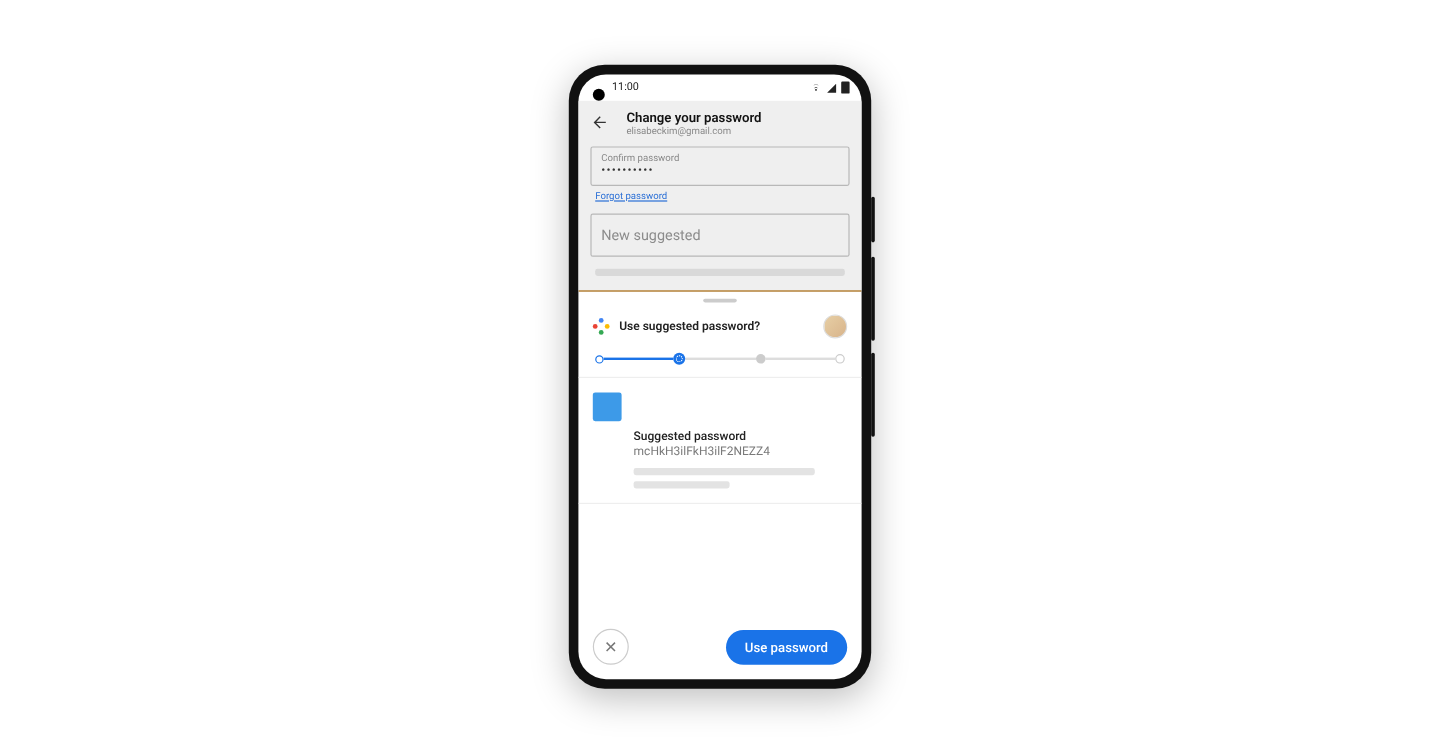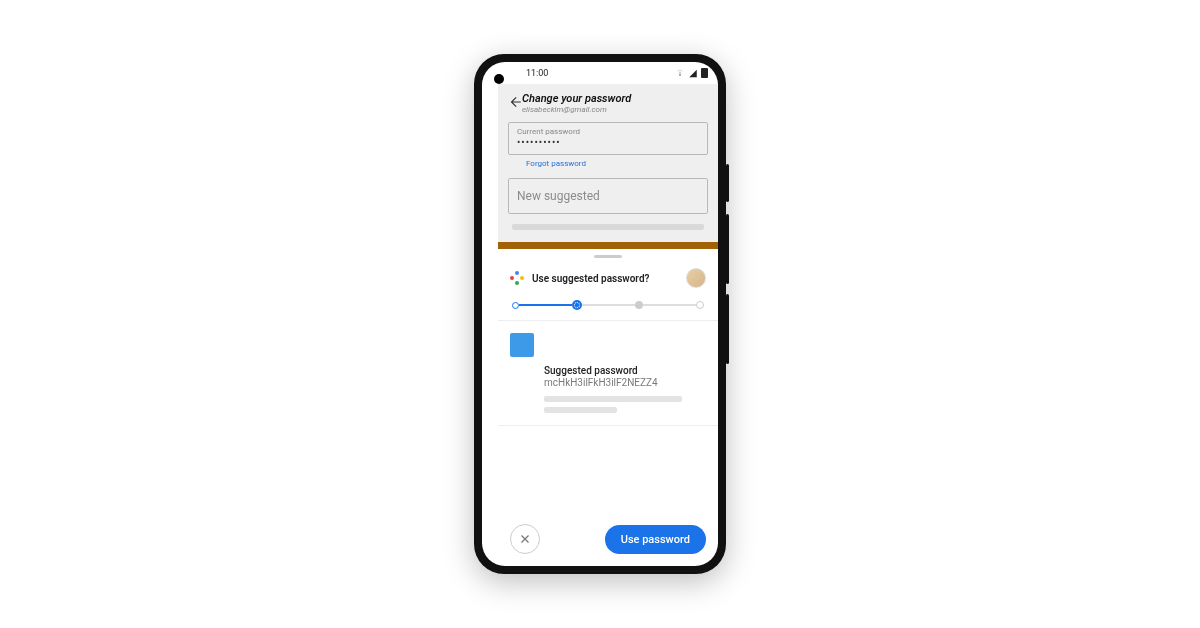--- a/index.html
+++ b/index.html
@@ -7,44 +7,44 @@
   .phone {
     width: 252px; height: 520px; background: #111; border-radius: 30px; padding: 8px;
     position: relative; box-shadow: 0 8px 30px rgba(0,0,0,0.25);
   }
   .side-btn { position:absolute; background:#111; border-radius:3px; }
   .side-btn.b1 { right:-3px; top:110px; width:3px; height:38px; }
   .side-btn.b2 { right:-3px; top:160px; width:3px; height:70px; }
   .side-btn.b3 { right:-3px; top:240px; width:3px; height:70px; }
   .screen {
     width: 100%; height: 100%; background: #fff; border-radius: 23px; overflow: hidden;
-    display: flex; flex-direction: column; position: relative; padding-left: 16px;
+    display: flex; flex-direction: column; position: relative;
   }
   .camera { position:absolute; top:12px; left:12px; width:10px; height:10px; background:#000; border-radius:50%; z-index:5;}
   .statusbar { height: 22px; display:flex; align-items:center; justify-content:space-between; padding:0 10px 0 28px; font-size:9px; color:#222; }
   .status-icons { display:flex; align-items:center; gap:3px; }
   .wifi-icon, .signal-icon { width:10px; height:9px; }
   .batt { width:7px; height:10px; background:#222; border-radius:1px; }
   .appbar { height:30px; display:flex; align-items:center; padding:0 8px; gap:10px; font-size:11px; color:#333; }
   .appbar .title { flex:1; white-space:nowrap; overflow:hidden; text-overflow:ellipsis; }
   .close-x svg, .more-v svg { display:block; }
   .graybox { background:#efefef; padding:8px 10px 12px; }
-  .subheader { display:flex; align-items:flex-start; gap:0; margin-bottom:8px;font-style:italic;}
+  .subheader { display:flex; align-items:flex-start; gap:16px; margin-bottom:8px;}
   .subheader .txt h2 { font-size:11px; font-weight:600; color:#111; }
   .subheader .txt .email { font-size:8px; color:#888; }
   .back-arrow { margin-top:2px; }
   .field { border:1px solid #b8b8b8; border-radius:2px; background:#efefef; position:relative; }
   .field.filled { padding:4px 8px 6px; }
   .field.filled .lbl { font-size:8px; color:#888; }
   .field.filled .val { font-size:10px; color:#333; letter-spacing:1px; padding-top:1px;}
   .field.empty { padding:10px 8px; font-size:12px; color:#8c8c8c; }
-  .forgot { font-size:8px; color:#2a6fd6; margin:4px 18px 10px; }
+  .forgot { font-size:8px; color:#2a6fd6; margin:4px 4px 10px;text-decoration:underline; }
   .mt8 { margin-top:8px; }
   .skel { height:6px; background:#d9d9d9; border-radius:2px; margin:10px 4px 0;}
-  .sheet { border-top:7px solid #a16207; }
+  .sheet { border-top:1px solid #a16207; }
   .grab { width:28px; height:3px; background:#ccc; border-radius:3px; margin:6px auto; }
   .assist-row { display:flex; align-items:center; padding:4px 12px 8px; gap:8px; }
   .google-dots { width:14px; height:14px; position:relative; }
   .google-dots span { position:absolute; width:4px; height:4px; border-radius:50%; }
   .google-dots .d1{ background:#4285F4; top:0; left:5px;}
   .google-dots .d2{ background:#EA4335; top:5px; left:0;}
   .google-dots .d3{ background:#FBBC05; top:5px; right:0;}
   .google-dots .d4{ background:#34A853; bottom:0; left:5px;}
   .assist-row .q { font-size:10px; font-weight:600; color:#222; flex:1;}
   .avatar { width:20px; height:20px; border-radius:50%; background:linear-gradient(135deg,#e7cfa5,#d8b48b); border:1px solid #ddd;}
@@ -102,21 +102,21 @@
               <path stroke="#333" stroke-width="2" fill="none" d="M14 4l-8 8 8 8M6 12h16"></path>
             </svg>
         </span>
         <div class="txt">
           <h2>Change your password</h2>
           <div class="email">elisabeckim@gmail.com</div>
         </div>
       </div>
 
       <div class="field filled">
-        <div class="lbl">Current password</div>
+        <div class="lbl">Confirm password</div>
         <div class="val">••••••••••</div>
       </div>
       <div class="forgot">Forgot password</div>
 
       <div class="field empty">New suggested</div>
 
       <div class="skel"></div>
     </div>
 
     <div class="sheet">

